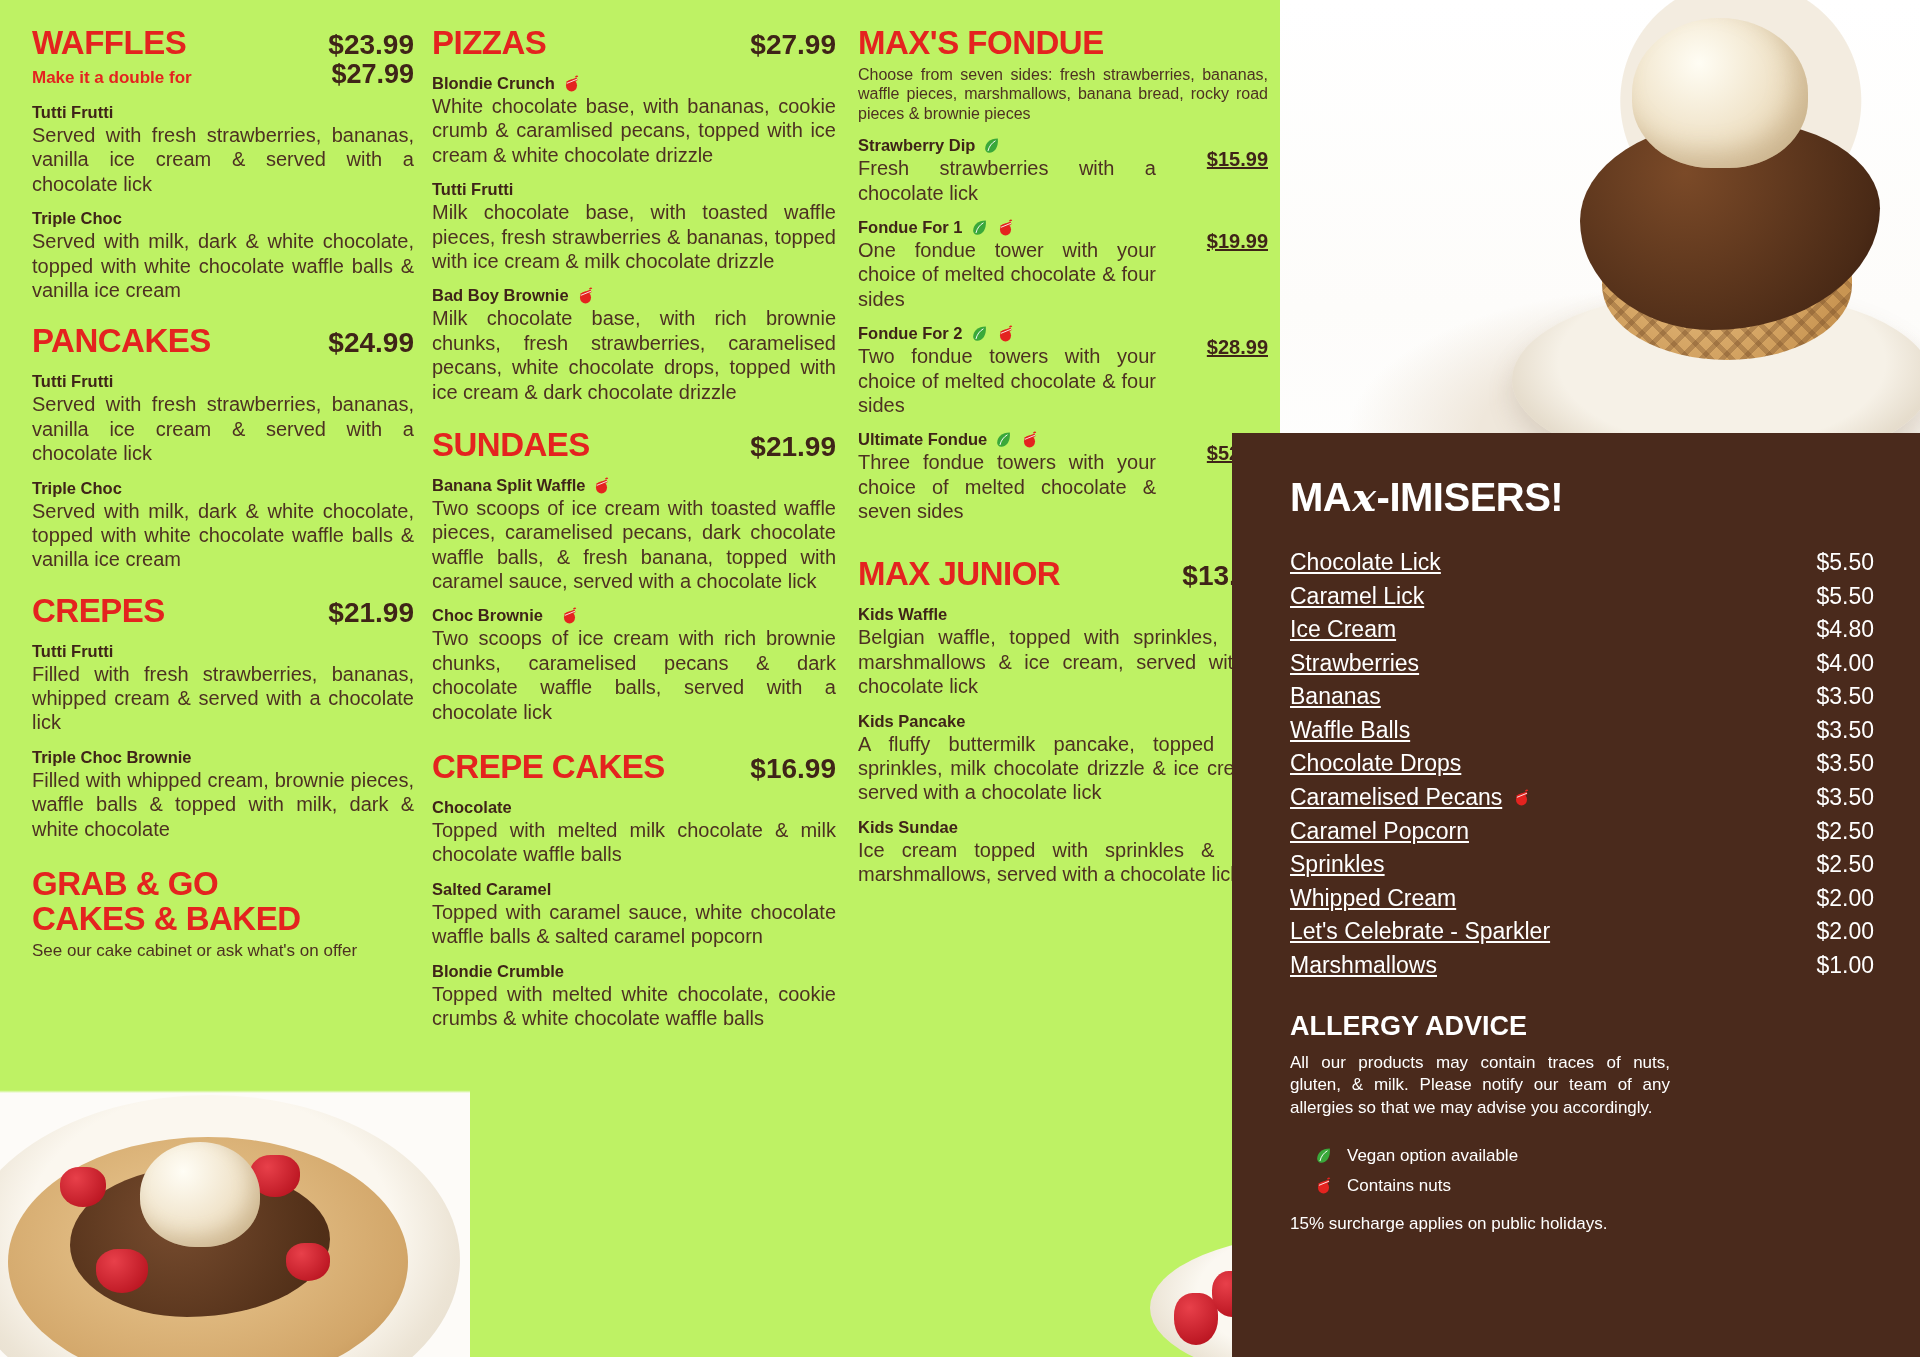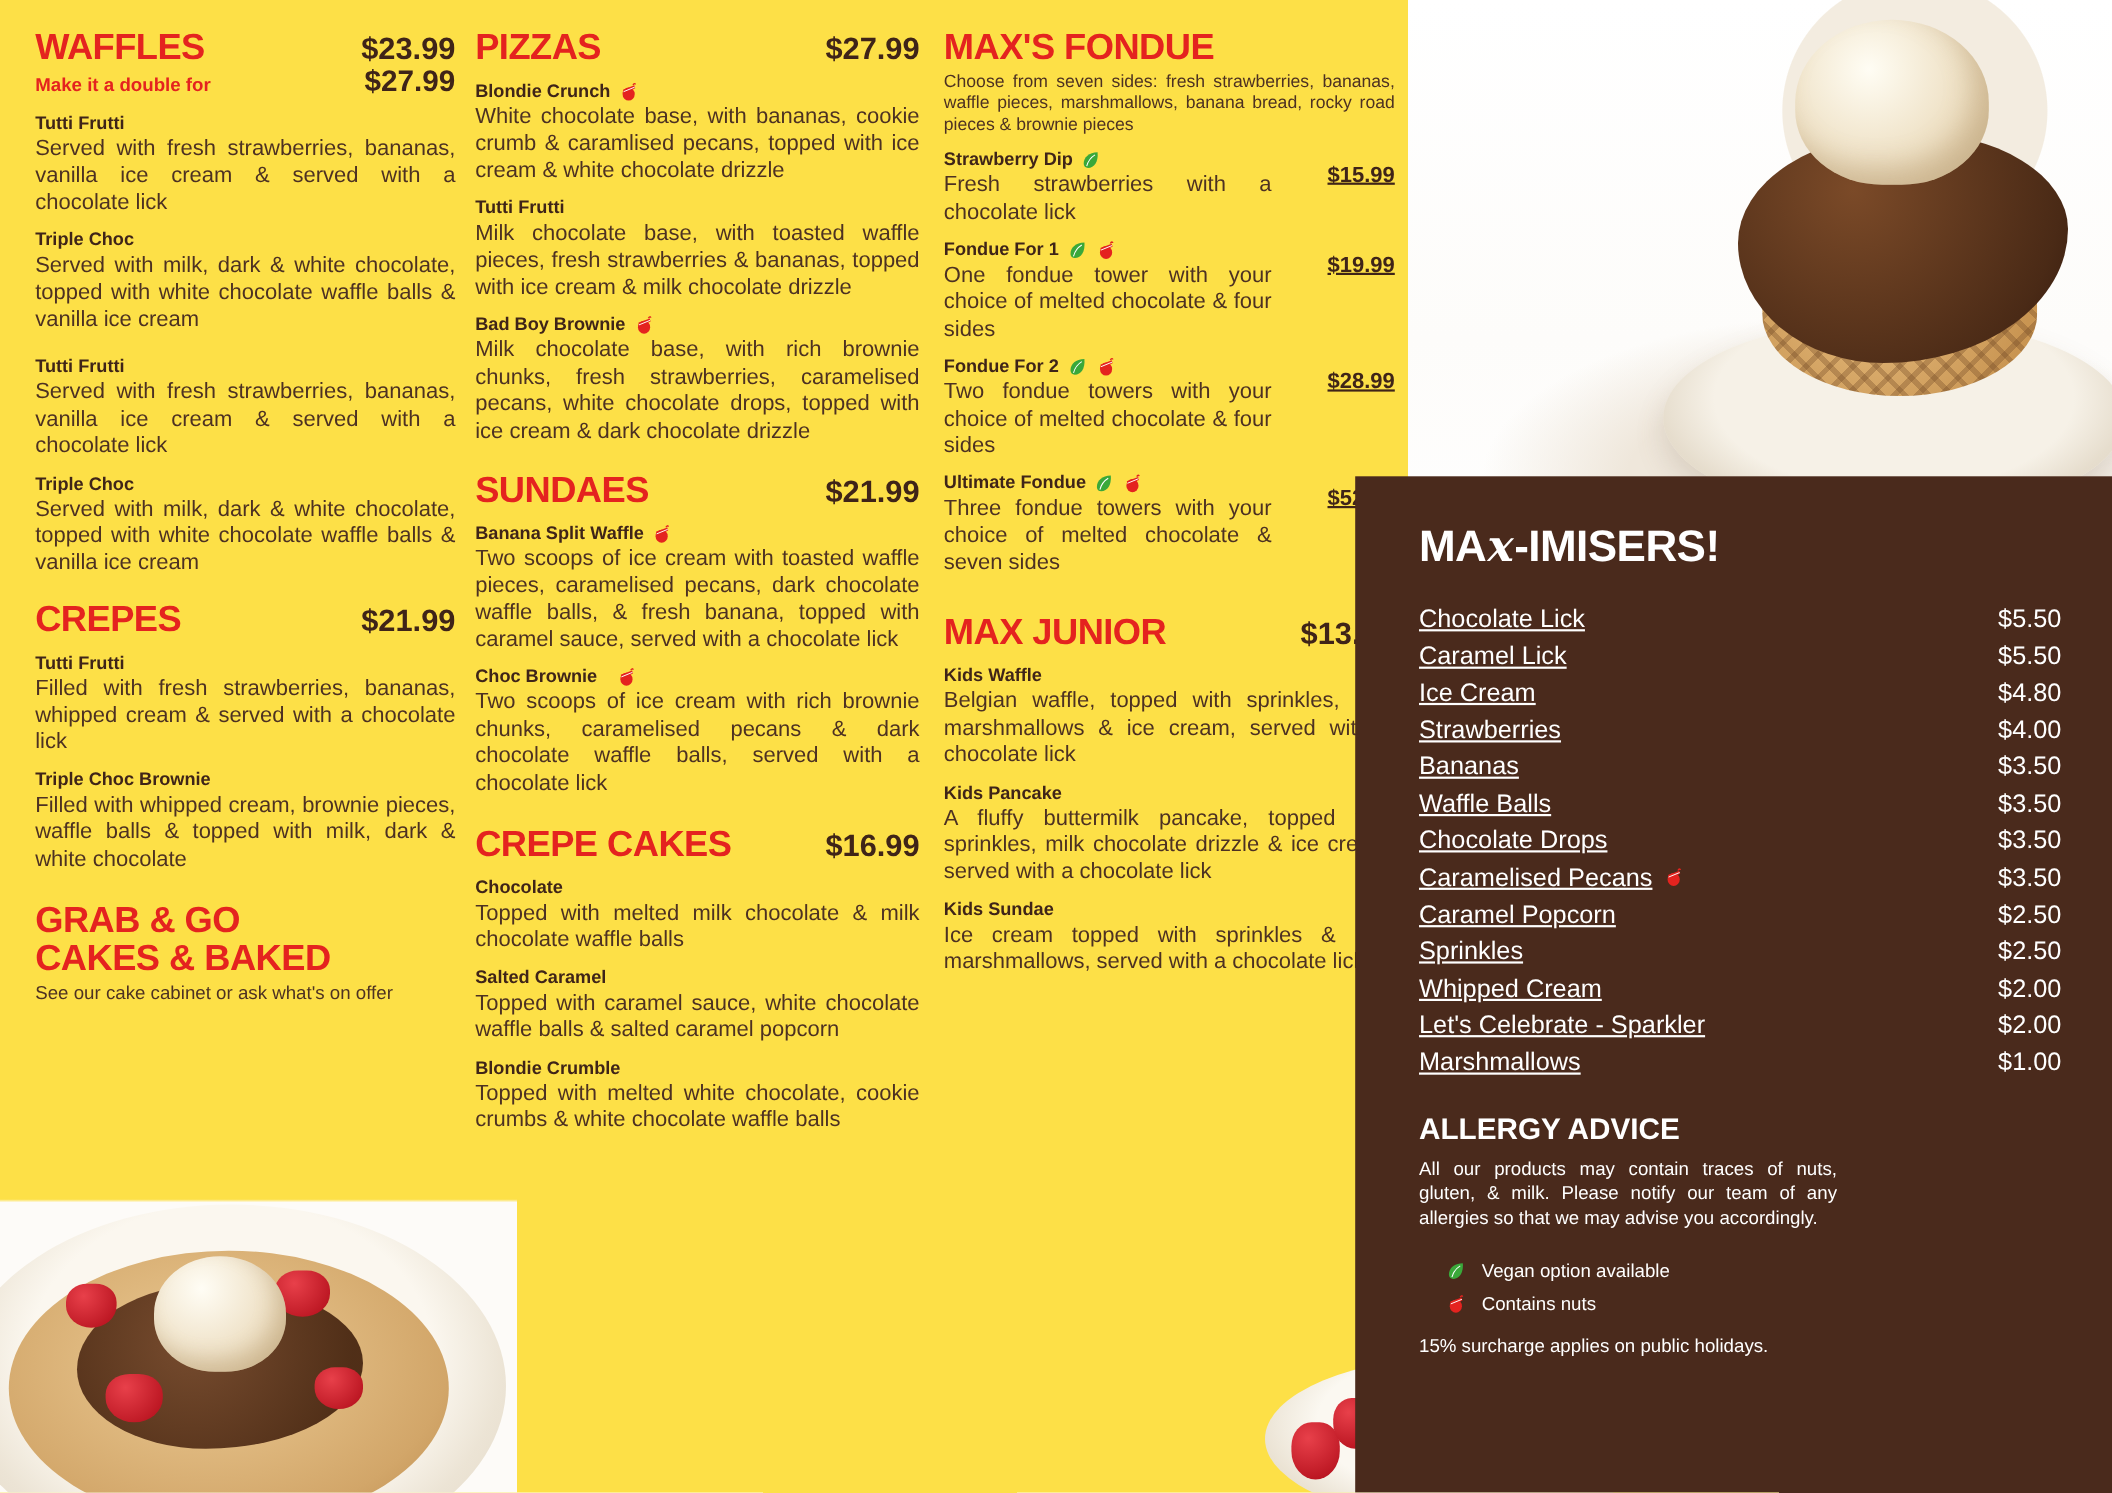--- a/index.html
+++ b/index.html
@@ -5,21 +5,21 @@
   * { box-sizing: border-box; margin: 0; padding: 0; }
   html, body {
     width: 1920px; height: 1357px;
     background: #ffffff;
     font-family: "Liberation Sans", sans-serif;
     overflow: hidden;
   }
   #page {
     position: relative;
     width: 1920px; height: 1357px;
-    background: #fde047;
+    background: #bef264;
     overflow: hidden;
   }
 
   
   .photo { position: absolute; pointer-events: none; }
 
   #photo-top-right {
     right: 0; top: 0; width: 640px; height: 560px;
     background:
       radial-gradient(ellipse 150px 60px at 78% 72%, rgba(120,80,55,.30), transparent 70%),
@@ -236,20 +236,24 @@
         <div class="item-name">Tutti Frutti</div>
         <div class="item-desc">Served with fresh strawberries, bananas, vanilla ice cream &amp; served with a chocolate lick</div>
       </div>
       <div class="item">
         <div class="item-name">Triple Choc</div>
         <div class="item-desc">Served with milk, dark &amp; white chocolate, topped with white chocolate waffle balls &amp; vanilla ice cream</div>
       </div>
     </div>
 
     <div style="margin-top:22px">
+      <div class="section-head">
+        <div class="section-title">PANCAKES</div>
+        <div class="section-price">$24.99</div>
+      </div>
       <div class="item">
         <div class="item-name">Tutti Frutti</div>
         <div class="item-desc">Served with fresh strawberries, bananas, vanilla ice cream &amp; served with a chocolate lick</div>
       </div>
       <div class="item">
         <div class="item-name">Triple Choc</div>
         <div class="item-desc">Served with milk, dark &amp; white chocolate, topped with white chocolate waffle balls &amp; vanilla ice cream</div>
       </div>
     </div>
 

